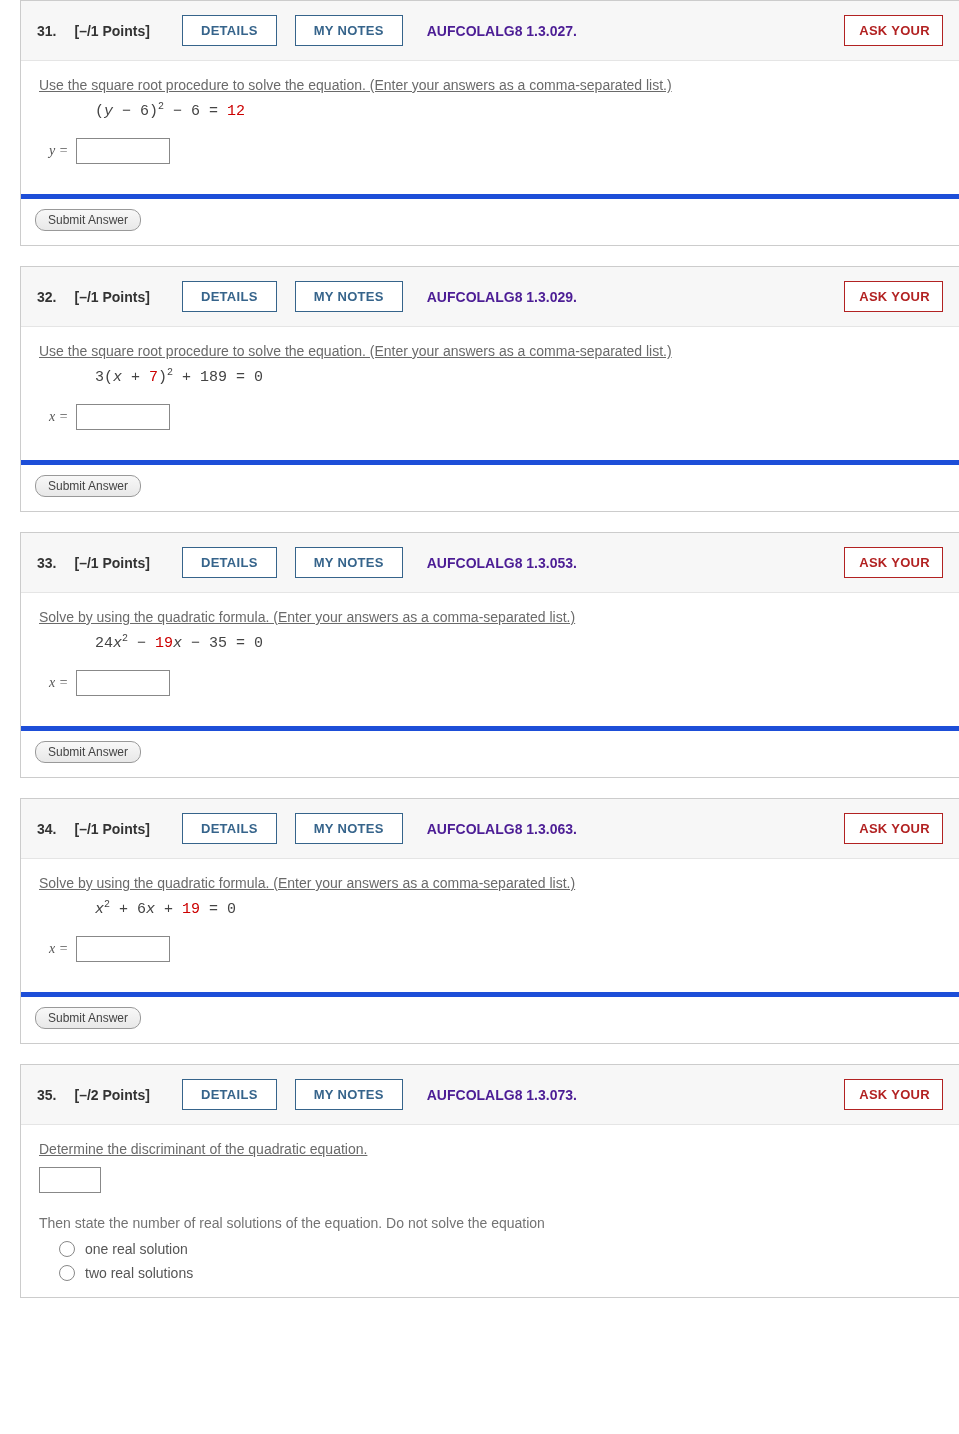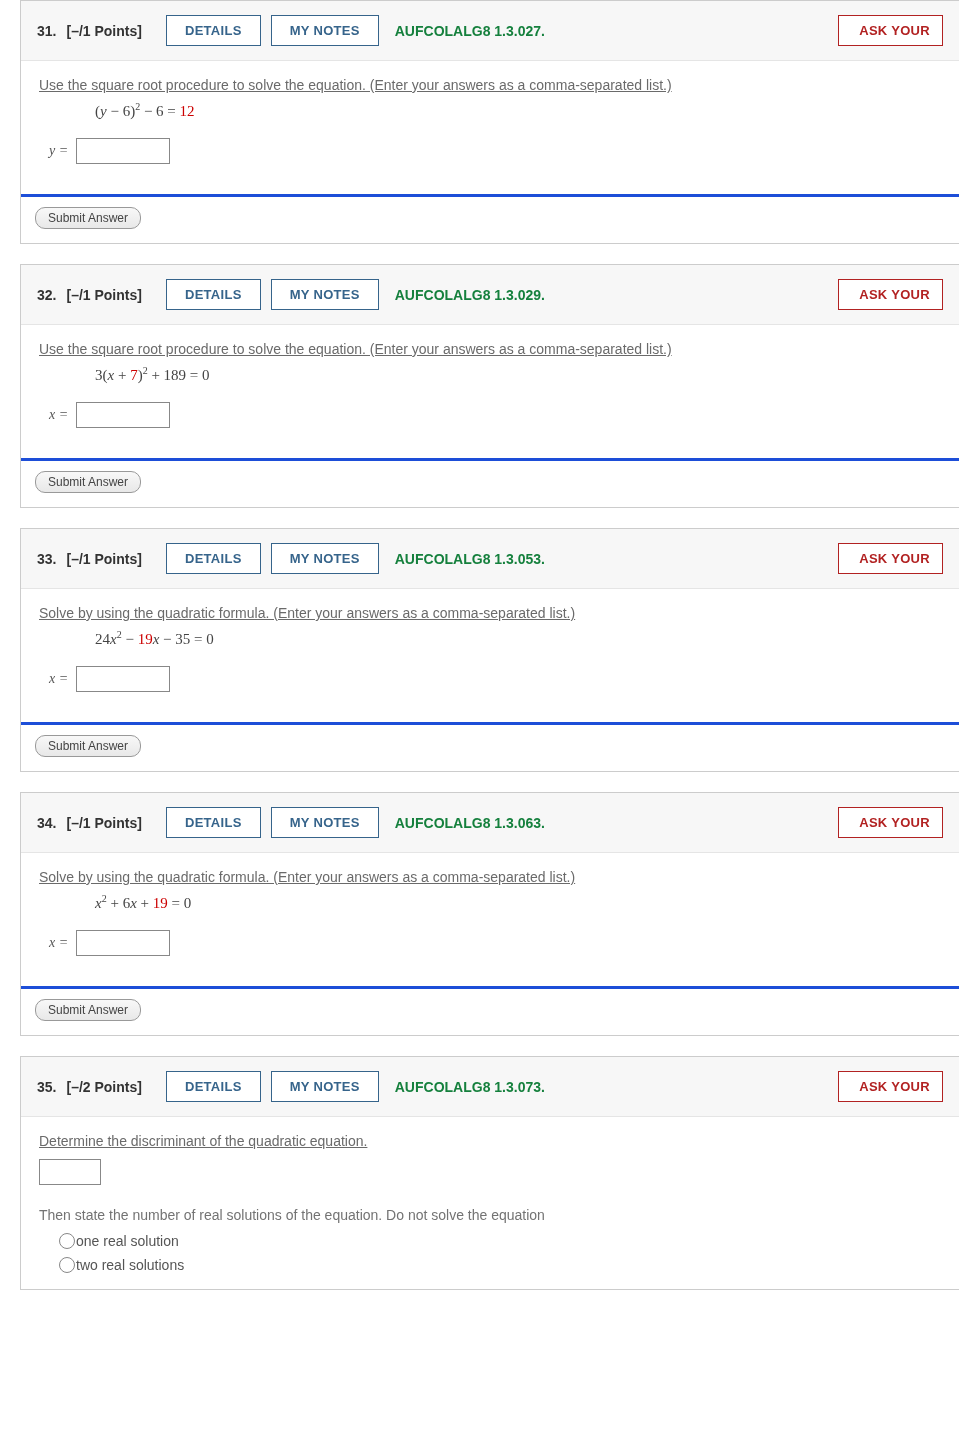--- a/index.html
+++ b/index.html
@@ -1,38 +1,38 @@
 <!DOCTYPE html>
 <html><head>
 <meta charset="utf-8">
 <style>
   * { box-sizing: border-box; margin: 0; padding: 0; }
   body { font-family: Arial, Helvetica, sans-serif; background: #fff; font-size: 14px; color: #333; }
   .question-container { border: 1px solid #ccc; border-right: none; margin: 0 0 20px 20px; background: #fff; }
-  .question-header { display: flex; align-items: center; padding: 14px 16px; gap: 10px; background: #f7f7f7; border-bottom: 1px solid #e5e5e5; }
+  .question-header { display: flex; align-items: center; padding: 14px 16px; gap: 18px; background: #f7f7f7; border-bottom: 1px solid #e5e5e5; }
   .qnum { font-weight: bold; color: #333; }
   .points { font-weight: bold; color: #333; margin-right: 14px; text-align: right; }
   .pill-btn { border: 1px solid #36648b; color: #36648b; background: #fff; padding: 7px 18px; font-size: 13px; font-weight: 600; cursor: pointer; letter-spacing: 0.3px; font-family: inherit; }
-  .ask-btn { margin-left: auto; border: 1px solid #b22222; color: #b22222; background: #fff; padding: 7px 12px 7px 20px; font-size: 13px; font-weight: 600; cursor: pointer; letter-spacing: 0.3px; font-family: inherit; }
-  .source-code { font-weight: bold; color: #15803d; margin-left: 6px; font-size: 14px; }
+  .ask-btn { margin-left: auto; border: 1px solid #b22222; color: #b22222; background: #fff; padding: 7px 12px 7px 14px; font-size: 13px; font-weight: 600; cursor: pointer; letter-spacing: 0.3px; font-family: inherit; }
+  .source-code { font-weight: bold; color: #4c1d95; margin-left: 6px; font-size: 14px; }
   .question-body { padding: 16px 18px 8px 18px; color: #555; }
   .prompt { margin-bottom: 8px; color: #6a6a6a; font-size: 14px; text-decoration: underline; }
-  .equation { margin: 6px 0 18px 56px; font-family: Liberation Serif, serif; font-size: 15px; color: #444; }
+  .equation { margin: 6px 0 18px 56px; font-family: Liberation Mono, monospace; font-size: 15px; color: #444; }
   .equation .red { color: #c00; }
   .equation i { font-style: italic; }
   .equation sup { font-size: 10px; vertical-align: super; }
   .answer-row { display: flex; align-items: center; gap: 8px; margin: 10px 0 22px 10px; }
   .var-label { font-family: Georgia, 'Times New Roman', serif; font-style: italic; color: #555; font-size: 14px; }
   .answer-input { width: 94px; height: 26px; border: 1px solid #888; background: #fff; padding: 2px 4px; }
   .answer-input.small { width: 62px; }
-  .submit-bar { padding: 10px 14px 14px 14px; border-top: 3px solid #1d4ed8; }
+  .submit-bar { padding: 10px 14px 14px 14px; border-top: 5px solid #1d4ed8; }
   .submit-btn { border: 1px solid #999; border-radius: 10px; background: linear-gradient(#f8f8f8, #e8e8e8); color: #444; padding: 3px 12px; font-size: 12px; cursor: pointer; font-family: inherit; }
   .sub-prompt { margin: 18px 0 10px 0; color: #737373; font-size: 14px; }
   .radio-group { margin: 8px 0 0 20px; }
-  .radio-row { display: flex; align-items: center; gap: 1px; margin: 8px 0; color: #555; }
+  .radio-row { display: flex; align-items: center; gap: 10px; margin: 8px 0; color: #555; }
   .radio-circle { width: 16px; height: 16px; border: 1.5px solid #888; border-radius: 50%; display: inline-block; background: #fff; cursor: pointer; }
 </style>
 </head>
 <body>
 
 <div class="question-container">
   <div class="question-header">
     <span class="qnum">31.</span>
     <span class="points">[–/1 Points]</span>
     <button class="pill-btn">DETAILS</button>

